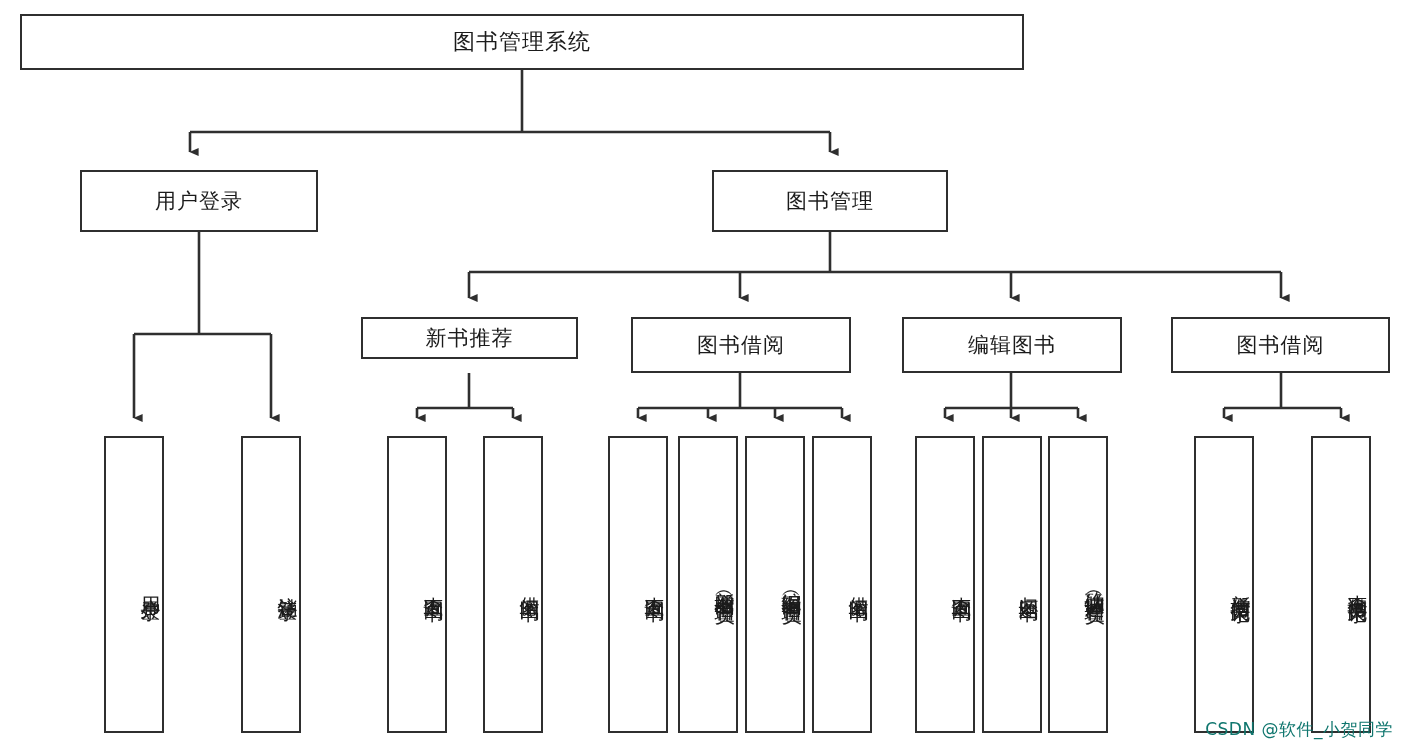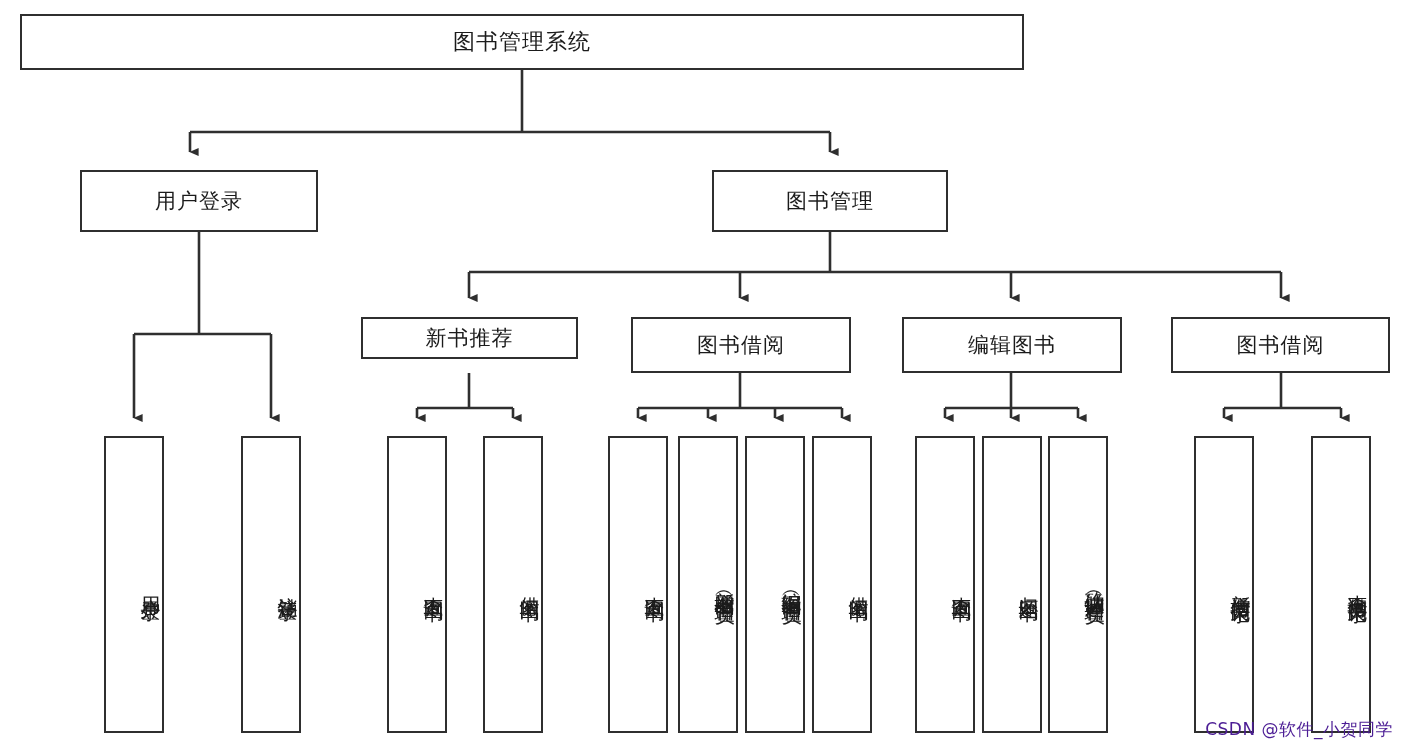--- a/index.html
+++ b/index.html
@@ -58,21 +58,21 @@
   .node-v > span {
     writing-mode: vertical-rl;
     text-orientation: upright;
     display: block;
   }
   .watermark {
     position: absolute;
     right: 12px;
     bottom: 6px;
     font-size: 17px;
-    color: #4c1d95;
+    color: #0f766e;
     letter-spacing: 0.5px;
     white-space: nowrap;
     font-family: "DejaVu Sans", "Liberation Sans", sans-serif;
   }
 </style>
 </head>
 <body>
 
 <div id="canvas">
 

